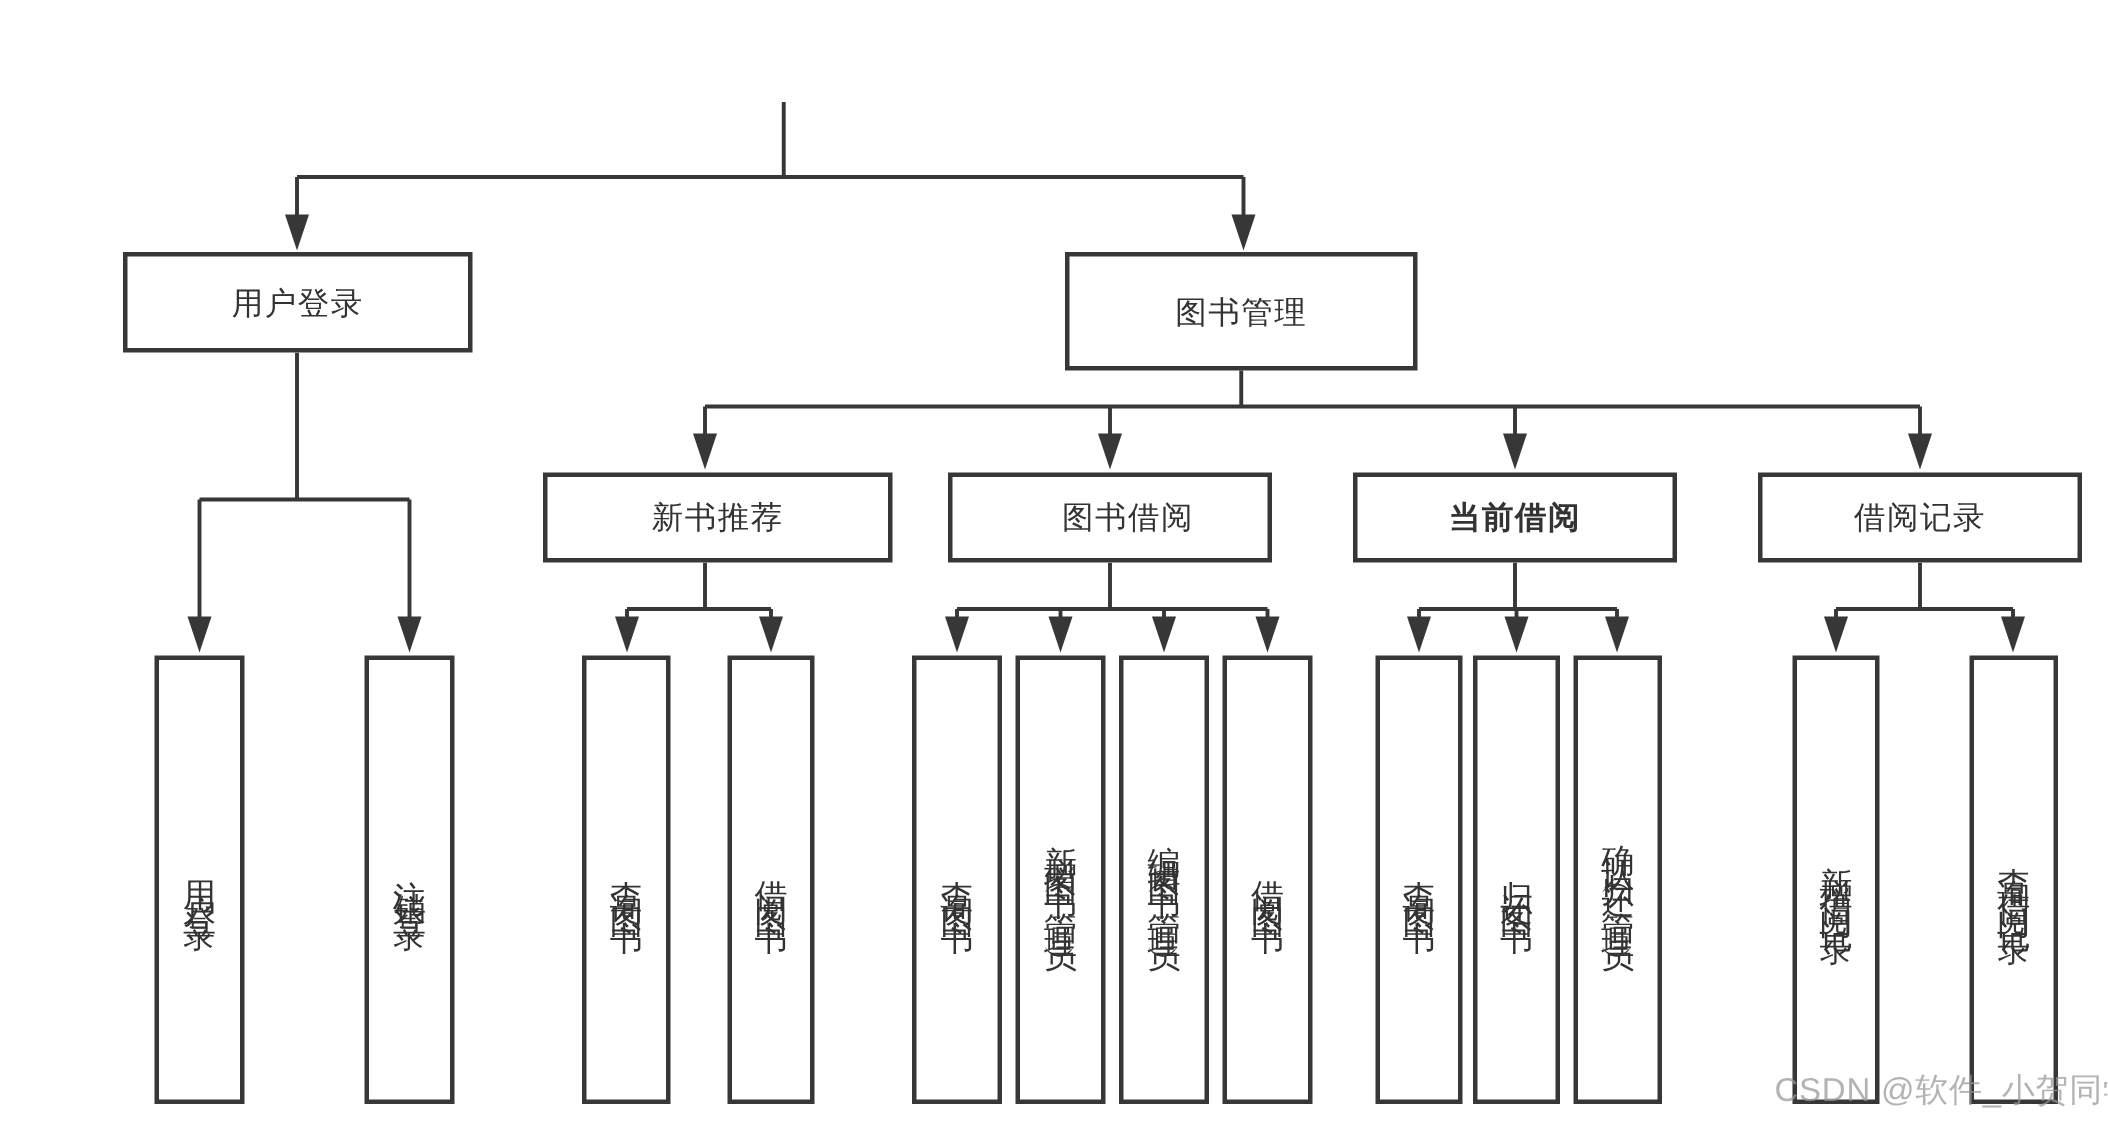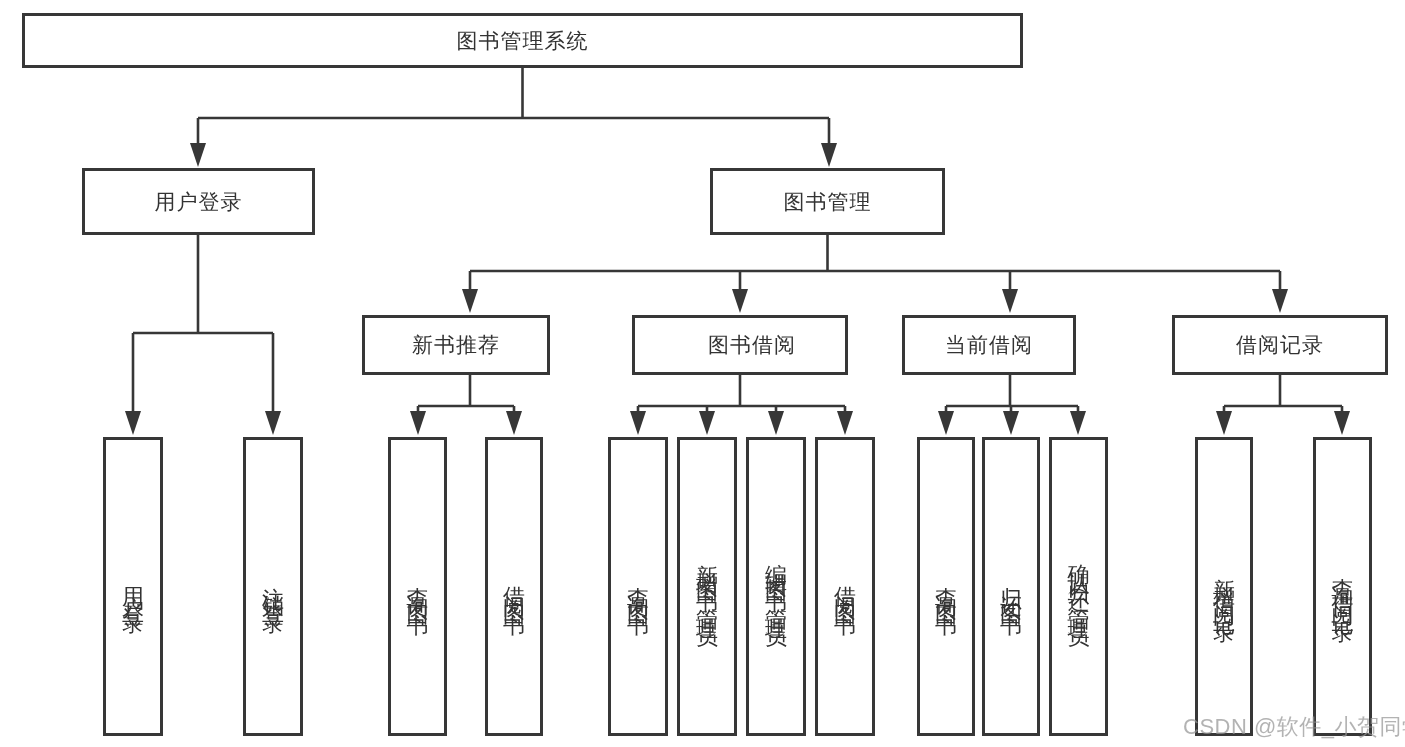--- a/index.html
+++ b/index.html
@@ -45,24 +45,24 @@
     text-orientation: mixed;
     font-size: 22px;
     line-height: 1;
     letter-spacing: 9px;
     color: #333333;
     white-space: nowrap;
   }
   
   .b-root          { left: 22px;   top: 13px;  width: 1001px; height: 55px; }
   .b-user-login    { left: 82px;   top: 168px; width: 233px;  height: 67px; }
-  .b-book-mgmt     { left: 710px;  top: 168px; width: 235px;  height: 67px; }
-  .b-new-book      { left: 362px;  top: 315px; width: 188px;  height: 60px; }
+  .b-book-mgmt     { left: 710px;  top: 168px; width: 235px;  height: 79px; }
+  .b-new-book      { left: 362px;  top: 315px; width: 233px;  height: 60px; }
   .b-book-borrow   { left: 632px;  top: 315px; width: 216px;  height: 60px; padding-left: 24px; }
-  .b-cur-borrow    { left: 902px;  top: 315px; width: 174px;  height: 60px; }
+  .b-cur-borrow    { left: 902px;  top: 315px; width: 216px;  height: 60px; font-weight: bold; }
   .b-borrow-rec    { left: 1172px; top: 315px; width: 216px;  height: 60px; }
   
   .vbox            { top: 437px; height: 299px; }
   .v-login         { left: 103px;  width: 60px; }
   .v-logout        { left: 243px;  width: 60px; }
   .v-query1        { left: 388px;  width: 59px; }
   .v-borrow1       { left: 485px;  width: 58px; }
   .v-query2        { left: 608px;  width: 60px; }
   .v-add-book      { left: 677px;  width: 60px; }
   .v-edit-book     { left: 746px;  width: 60px; }
@@ -147,23 +147,20 @@
       <polygon points="768,411 784,411 776,435"></polygon>
       <polygon points="837,411 853,411 845,435"></polygon>
       <polygon points="938,411 954,411 946,435"></polygon>
       <polygon points="1003,411 1019,411 1011,435"></polygon>
       <polygon points="1070,411 1086,411 1078,435"></polygon>
       <polygon points="1216,411 1232,411 1224,435"></polygon>
       <polygon points="1334,411 1350,411 1342,435"></polygon>
     </g>
   </svg>
 
-  <div class="node b-root">
-    <span class="hlabel">图书管理系统</span>
-  </div>
 
   <div class="node b-user-login">
     <span class="hlabel">用户登录</span>
   </div>
   <div class="node b-book-mgmt">
     <span class="hlabel">图书管理</span>
   </div>
 
   <div class="node b-new-book">
     <span class="hlabel">新书推荐</span>

